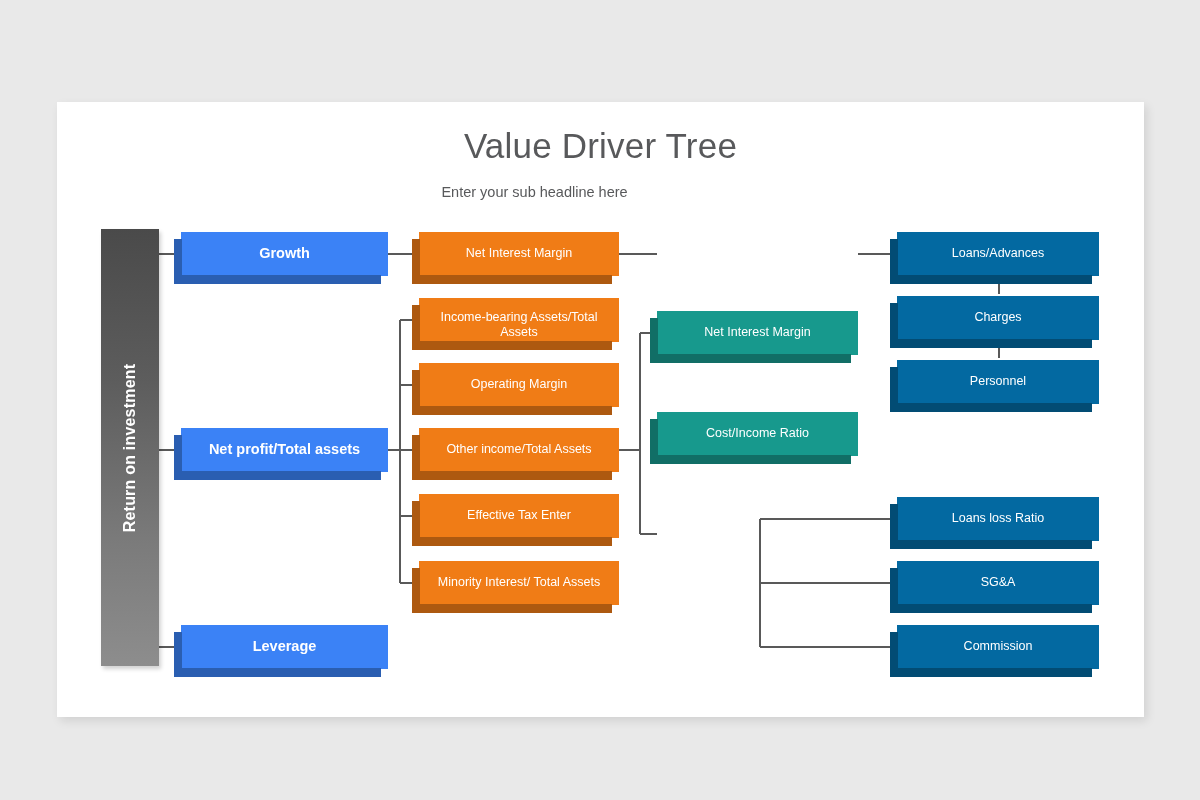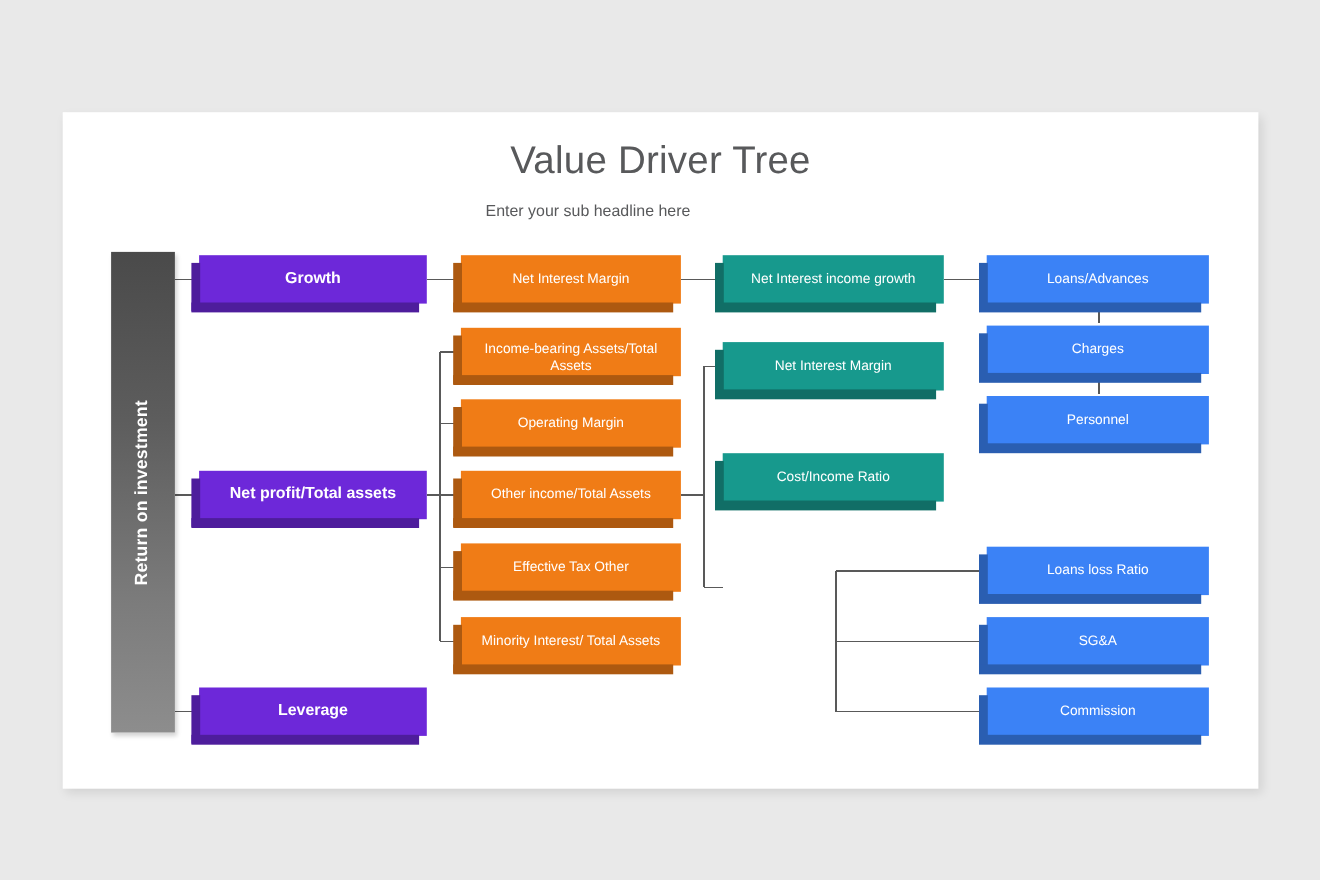--- a/index.html
+++ b/index.html
@@ -99,24 +99,24 @@
   .node::after {    
     content: "";
     position: absolute;
     left: -7px; bottom: -8px;
     width: 100%; height: 9px;
     background: inherit;
     filter: brightness(0.72);
     z-index: -1;
   }
 
-  .node.yellow { background: #6d28d9; font-weight: bold; font-size: 14.5px; }
+  .node.yellow { background: #3b82f6; font-weight: bold; font-size: 14.5px; }
   .node.orange { background: #f07c16; font-weight: normal; font-size: 12.5px; }
   .node.teal   { background: #17998d; font-weight: normal; font-size: 12.5px; }
-  .node.blue   { background: #3b82f6; font-weight: normal; font-size: 12.5px; }
+  .node.blue   { background: #0369a1; font-weight: normal; font-size: 12.5px; }
 </style>
 </head>
 <body>
 
 <div id="slide-canvas">
   <div id="slide-card">
 
     <div id="slide-title">Value Driver Tree</div>
     <div id="slide-subtitle">Enter your sub headline here</div>
 
@@ -179,29 +179,26 @@
       <div class="node orange" style="left:362px; top:196px; width:200px; height:44px;align-items:flex-end;">
         <span class="node-label">Income-bearing Assets/Total Assets</span>
       </div>
       <div class="node orange" style="left:362px; top:261px; width:200px; height:44px;">
         <span class="node-label">Operating Margin</span>
       </div>
       <div class="node orange" style="left:362px; top:326px; width:200px; height:44px;">
         <span class="node-label">Other income/Total Assets</span>
       </div>
       <div class="node orange" style="left:362px; top:392px; width:200px; height:44px;">
-        <span class="node-label">Effective Tax Other</span>
+        <span class="node-label">Effective Tax Enter</span>
       </div>
       <div class="node orange" style="left:362px; top:459px; width:200px; height:44px;">
         <span class="node-label">Minority Interest/ Total Assets</span>
       </div>
 
-      <div class="node teal" style="left:600px; top:130px; width:201px; height:44px;">
-        <span class="node-label">Net Interest income growth</span>
-      </div>
       <div class="node teal" style="left:600px; top:209px; width:201px; height:44px;">
         <span class="node-label">Net Interest Margin</span>
       </div>
       <div class="node teal" style="left:600px; top:310px; width:201px; height:44px;">
         <span class="node-label">Cost/Income Ratio</span>
       </div>
 
       <div class="node blue" style="left:840px; top:130px; width:202px; height:44px;">
         <span class="node-label">Loans/Advances</span>
       </div>

